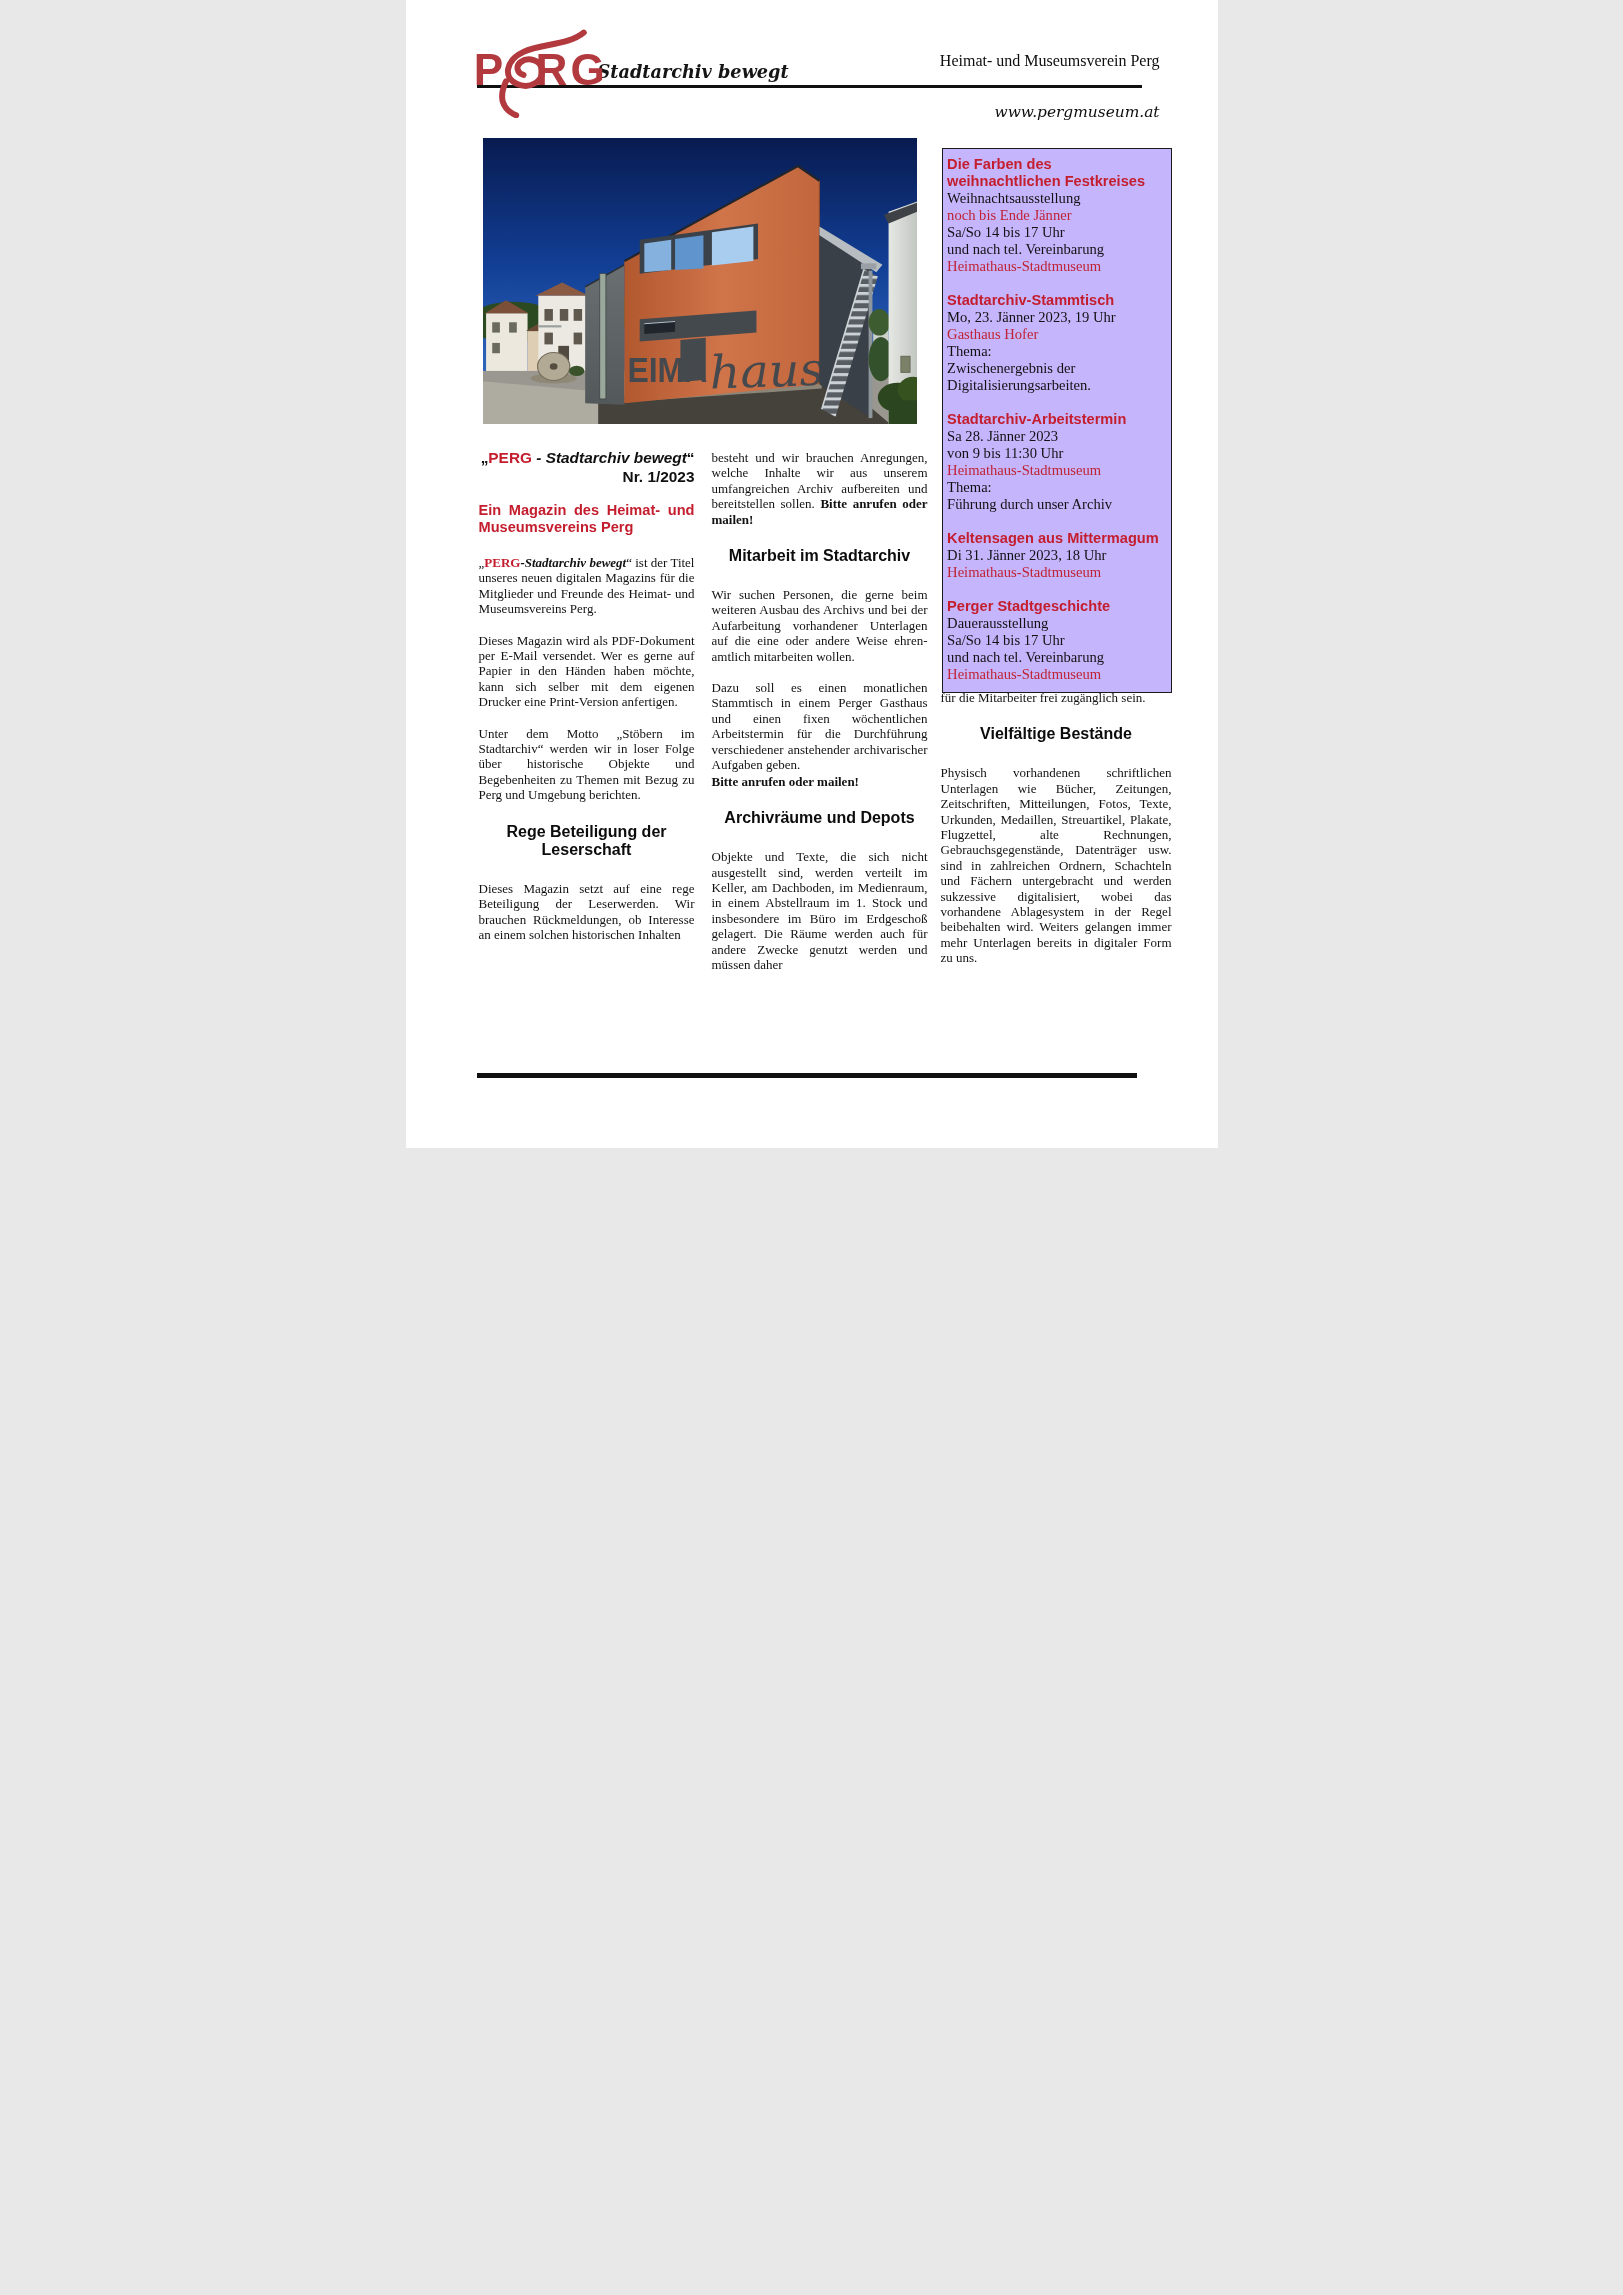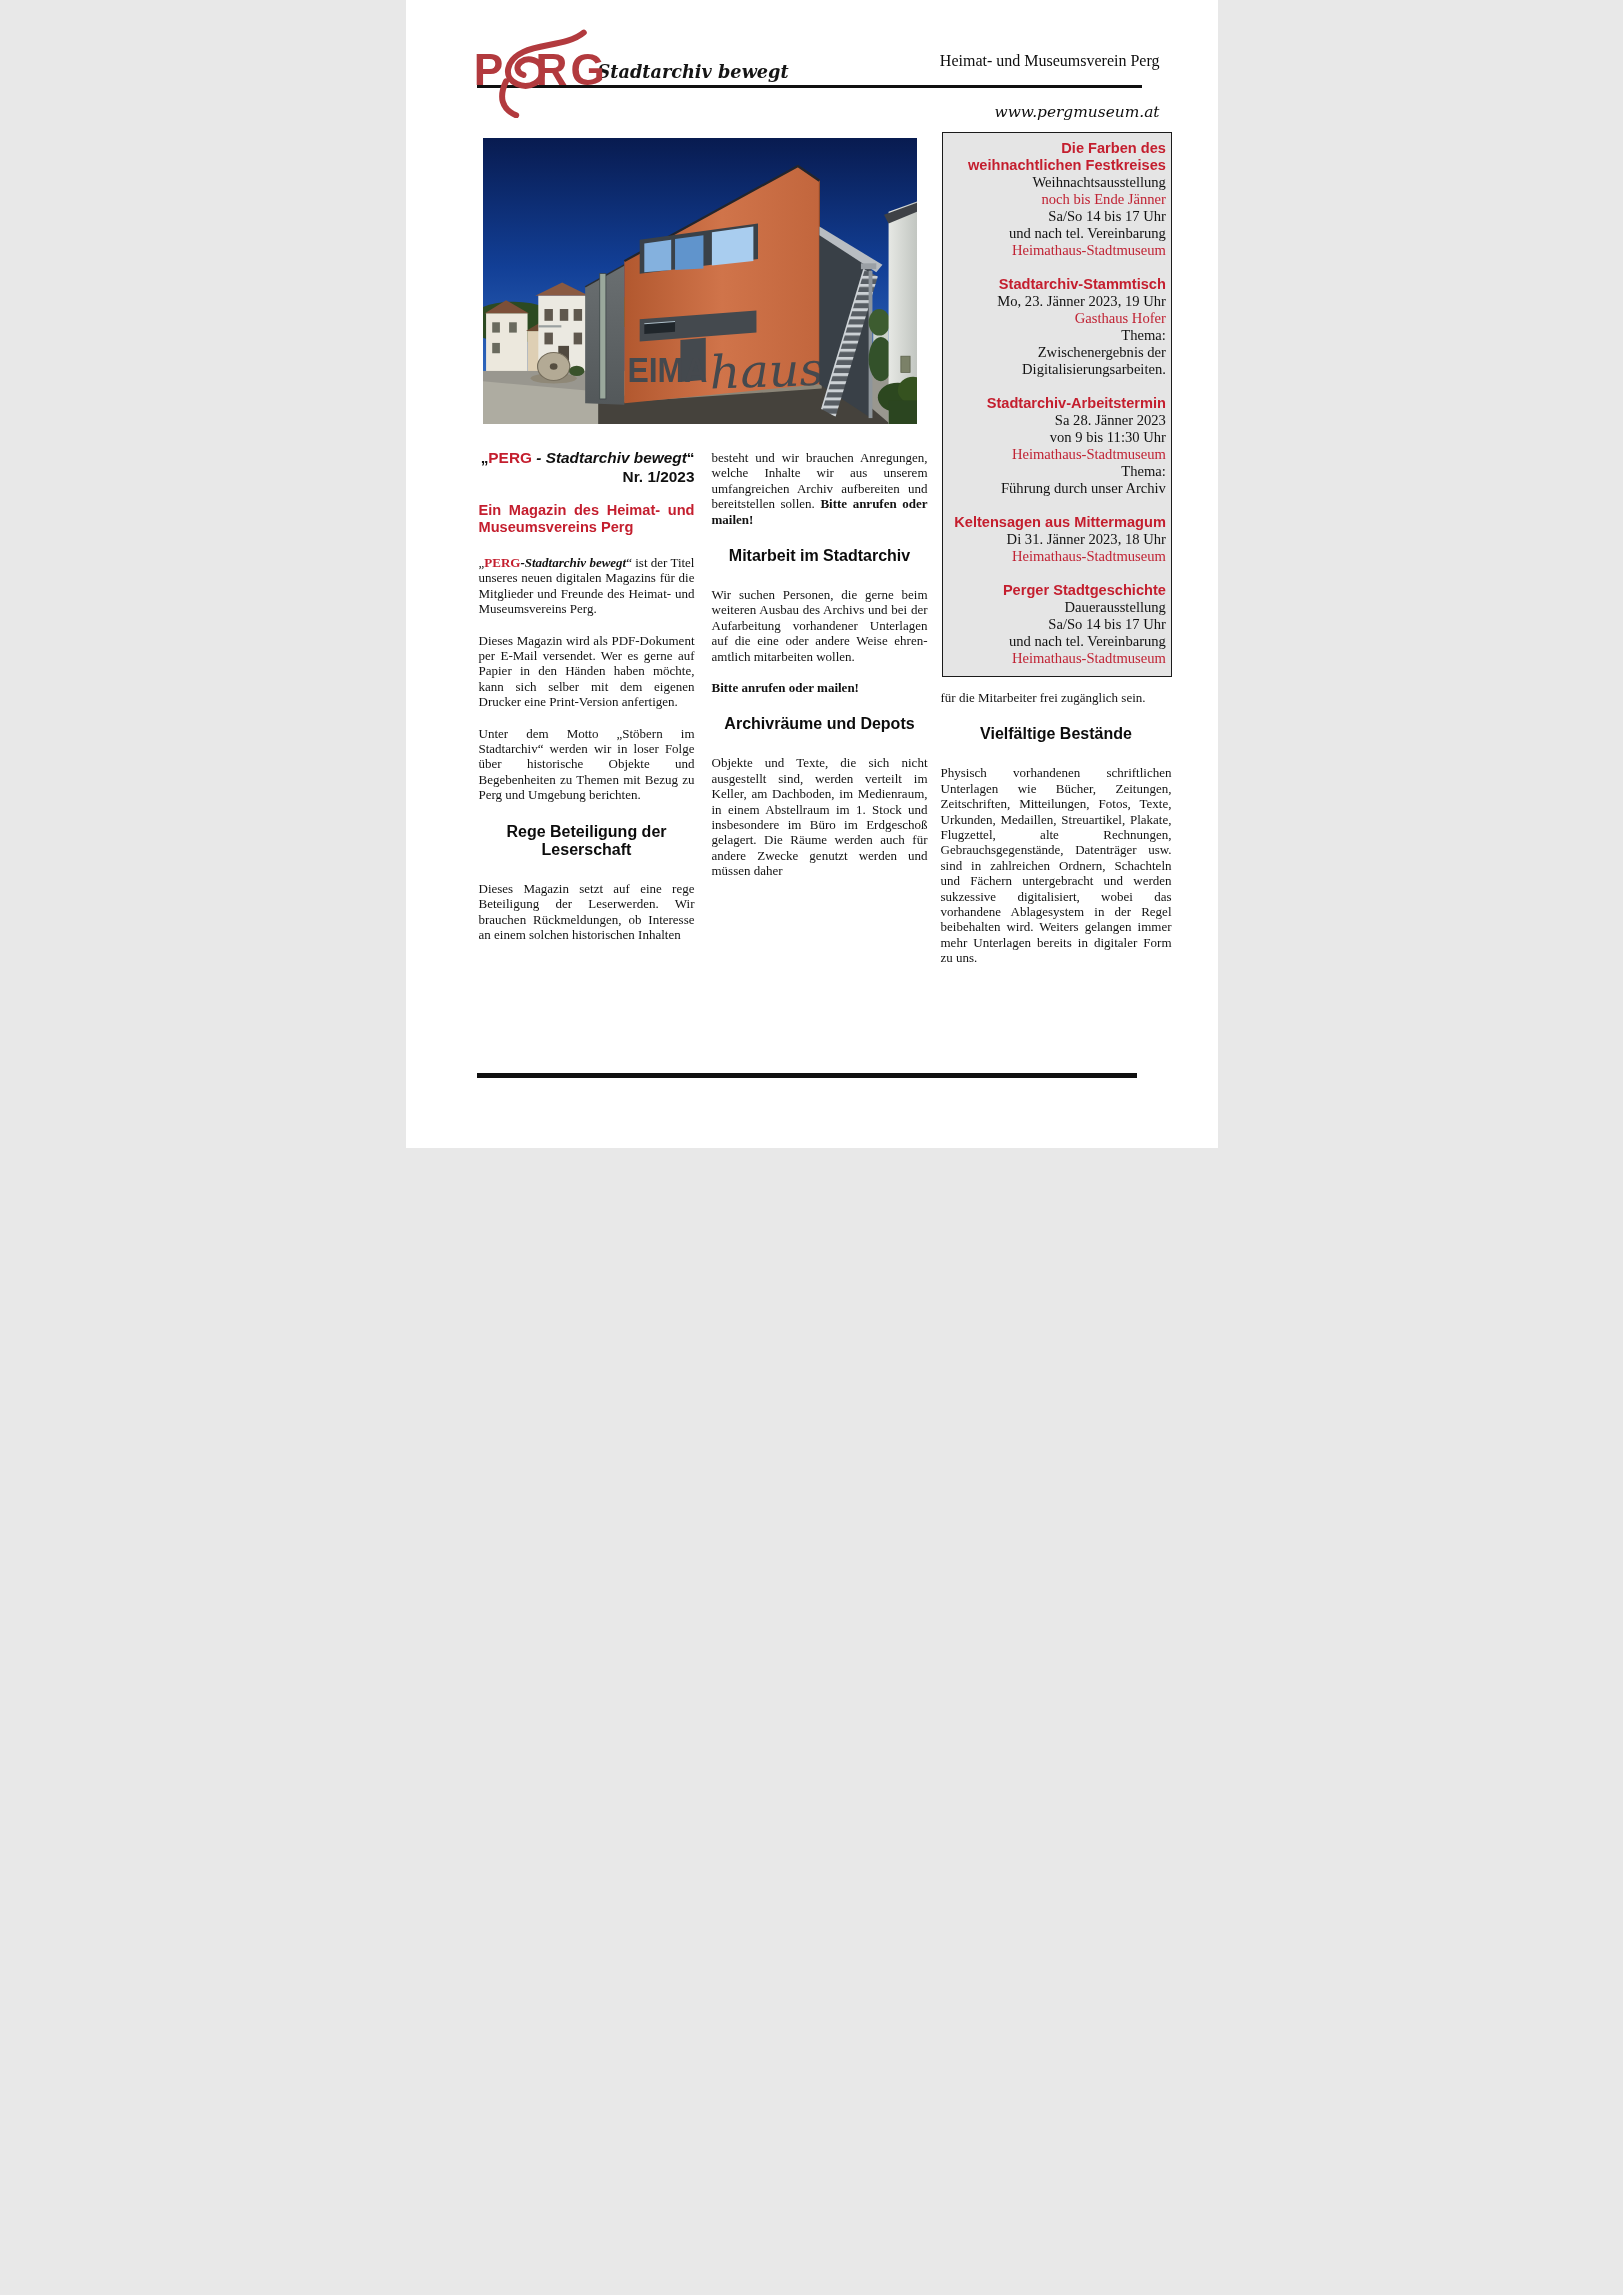--- a/index.html
+++ b/index.html
@@ -12,23 +12,23 @@
   .logo-svg{position:absolute;left:66px;top:29px;width:138px;height:89px;z-index:3;}
   .tagline{position:absolute;left:192px;top:61px;font:italic 600 17.7px "DejaVu Serif",serif;color:#151515;z-index:2;}
   .org-name{position:absolute;top:52px;right:58px;font-size:16px;font-family:"Liberation Serif",serif;color:#0e0e0e;}
   .rule-top{position:absolute;left:71px;top:85px;width:665px;height:3.1px;background:#101010;z-index:1;}
   .website{position:absolute;top:103px;right:58px;font:italic 15.4px "DejaVu Serif",serif;color:#0e0e0e;}
   
   .photo{position:absolute;left:77px;top:138px;width:434px;height:286px;}
   .photo svg{display:block;width:100%;height:100%;}
   
   .events-box{
-    position:absolute;left:536px;top:132px;width:230px;box-sizing:border-box;
-    border:1.5px solid #1b1b1b;background:#e5e5e5;padding:7px 4.6px 9.2px;
-    text-align:right;font-size:14.6px;line-height:17px;
+    position:absolute;left:536px;top:148px;width:230px;box-sizing:border-box;
+    border:1.5px solid #1b1b1b;background:#c4b5fd;padding:7px 4.6px 9.2px;
+    text-align:left;font-size:14.6px;line-height:17px;
   }
   .bx-sec + .bx-sec{margin-top:17px;}
   .bx-h{font-family:"Liberation Sans",sans-serif;font-weight:700;font-size:14.6px;line-height:17px;color:#c41e2e;}
   .bx-line{color:#121212;}
   .bx-line.red{color:#c02334;}
   
   .col{position:absolute;font-size:13px;line-height:15.4px;text-align:justify;color:#121212;}
   .col p{margin:0 0 16px;}
   .col p.m0{margin-bottom:1.5px;}
   .col1{left:73px;top:448px;width:216px;}
@@ -246,20 +246,21 @@
     <p>Dieses Magazin wird als PDF-Dokument per E-Mail versen­det. Wer es gerne auf Papier in den Händen haben möchte, kann sich selber mit dem eigenen Drucker eine Print-Version an­fertigen.</p>
     <p>Unter dem Motto „Stöbern im Stadtarchiv“ werden wir in loser Folge über historische Objekte und Begebenheiten zu Themen mit Bezug zu Perg und Umge­bung berichten.</p>
     <h2>Rege Beteiligung der Leserschaft</h2>
     <p>Dieses Magazin setzt auf eine rege Beteiligung der Leser­werden. Wir brauchen Rückmel­dungen, ob Interesse an einem solchen historischen Inhalten</p>
   </div>
 
   <div class="col col2">
     <p><span>besteht und wir brauchen Anre­gungen, welche Inhalte wir aus unserem umfangreichen Archiv aufbereiten und bereitstellen sol­len. </span><span class="bold">Bitte anrufen oder mailen!</span></p>
     <h2>Mitarbeit im Stadtarchiv</h2>
     <p>Wir suchen Personen, die gerne beim weiteren Ausbau des Ar­chivs und bei der Aufarbeitung vorhandener Unterlagen auf die eine oder andere Weise ehren­amtlich mitarbeiten wollen.</p>
+    <p class="m0">Dazu soll es einen monatlichen Stammtisch in einem Perger Gasthaus und einen fixen wö­chentlichen Arbeitstermin für die Durchführung verschiede­ner anstehender archivarischer Aufgaben geben.</p>
     <p class="bold-line">Bitte anrufen oder mailen!</p>
     <h2>Archivräume und Depots</h2>
     <p>Objekte und Texte, die sich nicht ausgestellt sind, werden verteilt im Keller, am Dachbo­den, im Medienraum, in einem Abstellraum im 1. Stock und insbesondere im Büro im Erdge­schoß gelagert. Die Räume wer­den auch für andere Zwecke ge­nutzt werden und müssen daher</p>
   </div>
 
   <div class="col col3">
     <p>für die Mitarbeiter frei zugäng­lich sein.</p>
     <h2>Vielfältige Bestände</h2>
     <p>Physisch vorhandenen schrift­lichen Unterlagen wie Bücher, Zeitungen, Zeitschriften, Mittei­lungen, Fotos, Texte, Urkunden, Medaillen, Streuartikel, Plakate, Flugzettel, alte Rechnungen, Gebrauchsgegenstände, Daten­träger usw. sind in zahlreichen Ordnern, Schachteln und Fä­chern untergebracht und werden sukzessive digitalisiert, wobei das vorhandene Ablagesystem in der Regel beibehalten wird. Weiters gelangen immer mehr Unterlagen bereits in digitaler Form zu uns.</p>
   </div>

